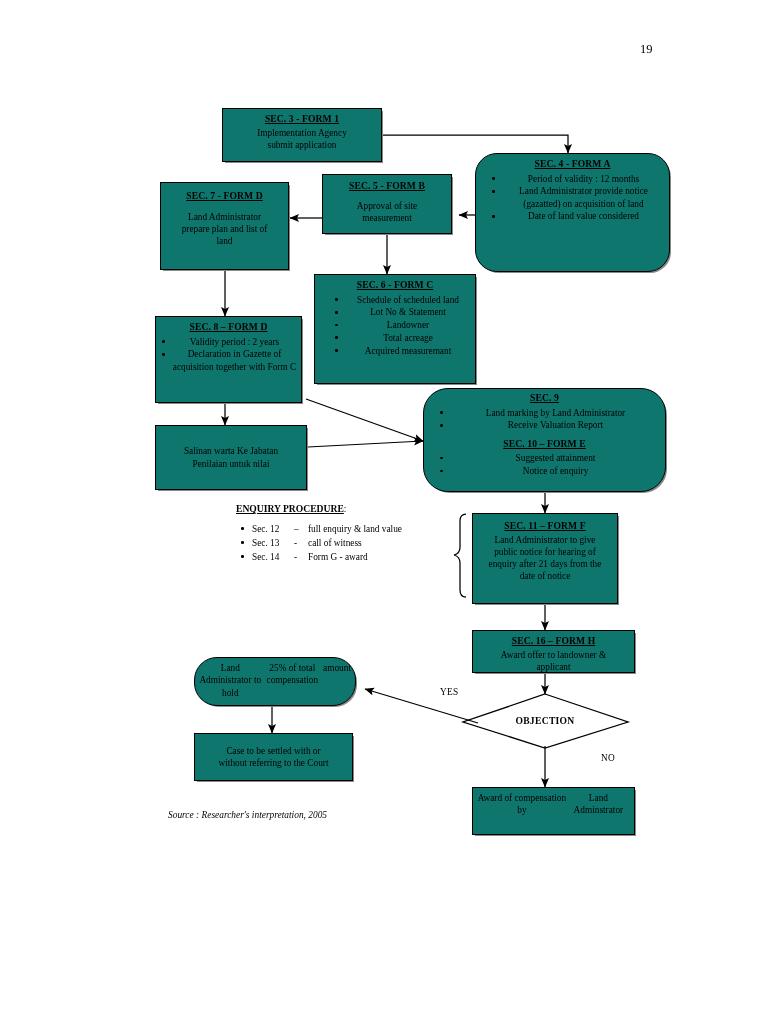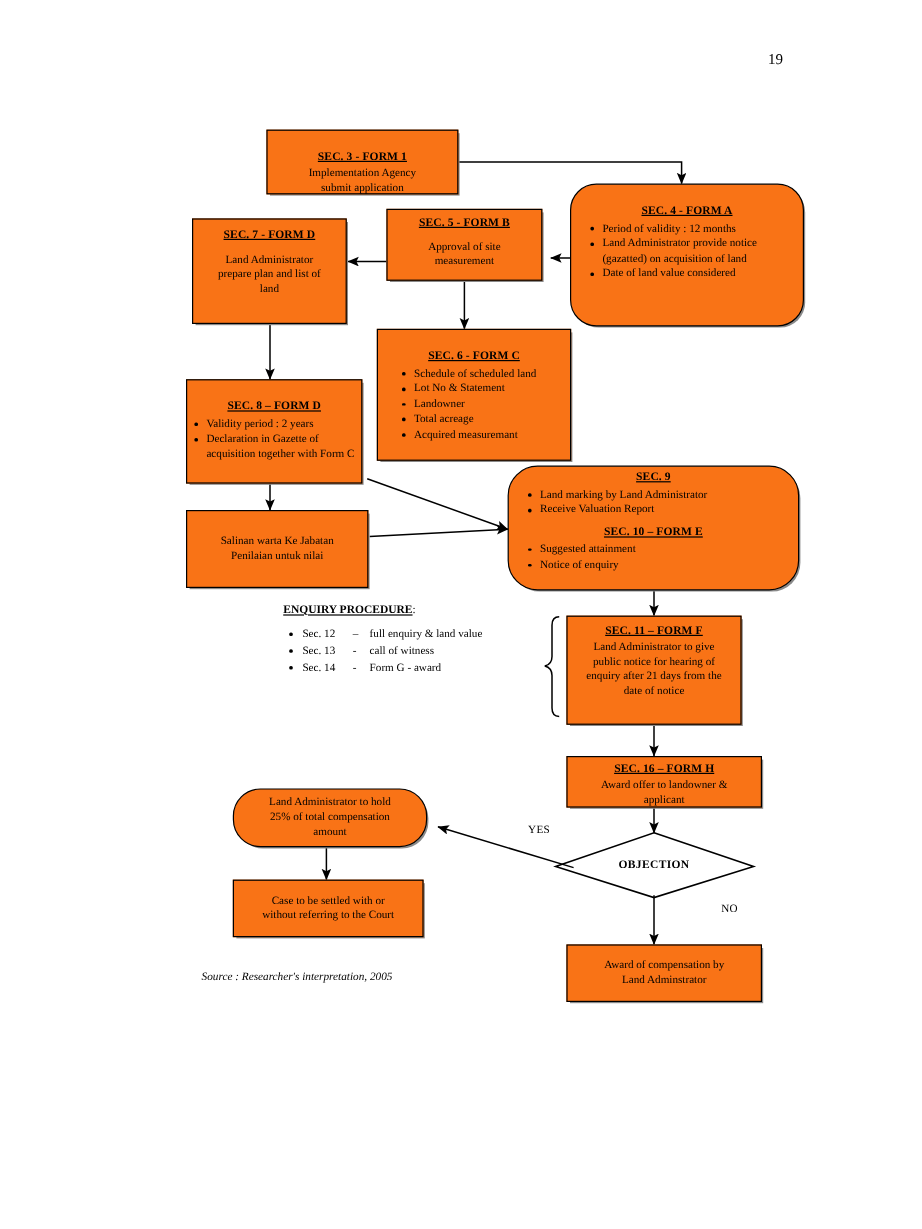--- a/index.html
+++ b/index.html
@@ -32,43 +32,43 @@
     left: 640px;
     top: 42px;
     font-size: 12.5px;
     font-family: "Liberation Serif", serif;
   }
 
   .node {
     position: absolute;
     box-sizing: border-box;
     border: 1.3px solid #000;
-    background: #f97316;
+    background: #0f766e;
     font-size: 9.3px;
     line-height: 1.32;
     text-align: center;
-    padding: 16px 4px;
+    padding: 4px 4px;
     
     box-shadow: 2px 2px 0 -1px #8a8a8a;
   }
   .node .hdr {
     font-weight: bold;
     text-decoration: underline;
     display: block;
     font-size: 9.6px;
     letter-spacing: 0.1px;
     margin-bottom: 1px;
   }
   .node .body {
     display: block;
   }
   .node ul {
     margin: 2px 0 0 0;
     padding: 0 0 0 22px;
-    text-align: left;
+    text-align: center;
     list-style: none;
   }
   .node ul li {
     position: relative;
     margin: 0 0 0.5px 0;
     padding-left: 0;
   }
   .node ul li::before {
     content: "";
     position: absolute;
@@ -295,32 +295,32 @@
   </div>
 
   <div class="edge-label" style="left:440px; top:687px;">
     <span>YES</span>
   </div>
 
   <div class="edge-label" style="left:601px; top:753px;">
     <span>NO</span>
   </div>
 
-  <div class="node" style="left:194px; top:657px; width:162px; height:49px; display:flex; flex-direction:column; justify-content:center;border-radius:23px;">
+  <div class="node" style="left:194px; top:657px; width:162px; height:49px; display:flex; flex-direction:row; justify-content:center;border-radius:23px;">
     <span class="body">Land Administrator to hold</span>
     <span class="body">25% of total compensation</span>
     <span class="body">amount</span>
   </div>
 
   <div class="node" style="left:194px; top:733px; width:159px; height:48px; display:flex; flex-direction:column; justify-content:center;">
     <span class="body">Case to be settled with or</span>
     <span class="body">without referring to the Court</span>
   </div>
 
-  <div class="node" style="left:472px; top:787px; width:163px; height:48px; display:flex; flex-direction:column; justify-content:center;">
+  <div class="node" style="left:472px; top:787px; width:163px; height:48px; display:flex; flex-direction:row; justify-content:center;">
     <span class="body">Award of compensation by</span>
     <span class="body">Land Adminstrator</span>
   </div>
 
   <div class="source-note">Source : Researcher's interpretation, 2005</div>
 
 
 </div>
 
 </body></html>

